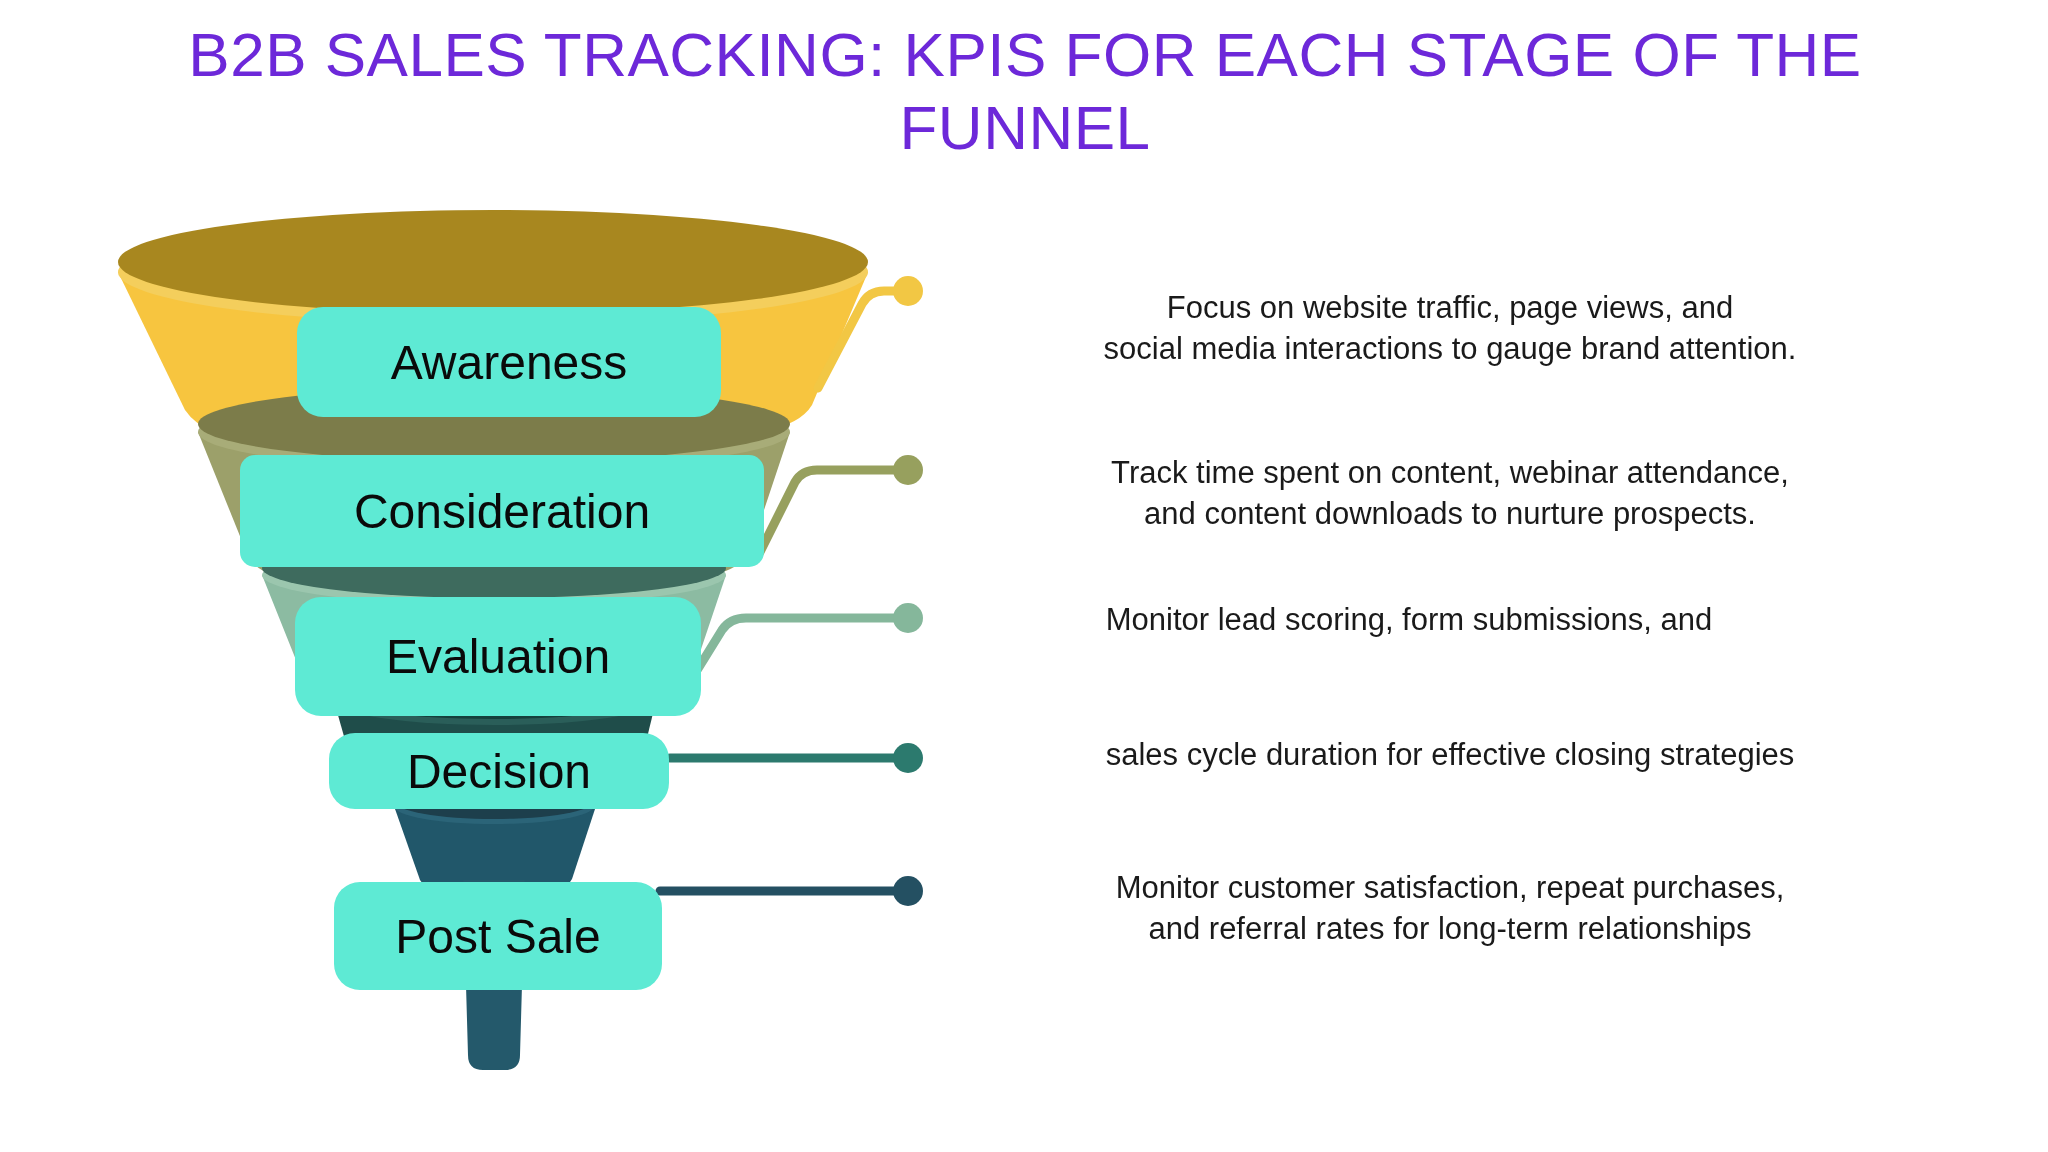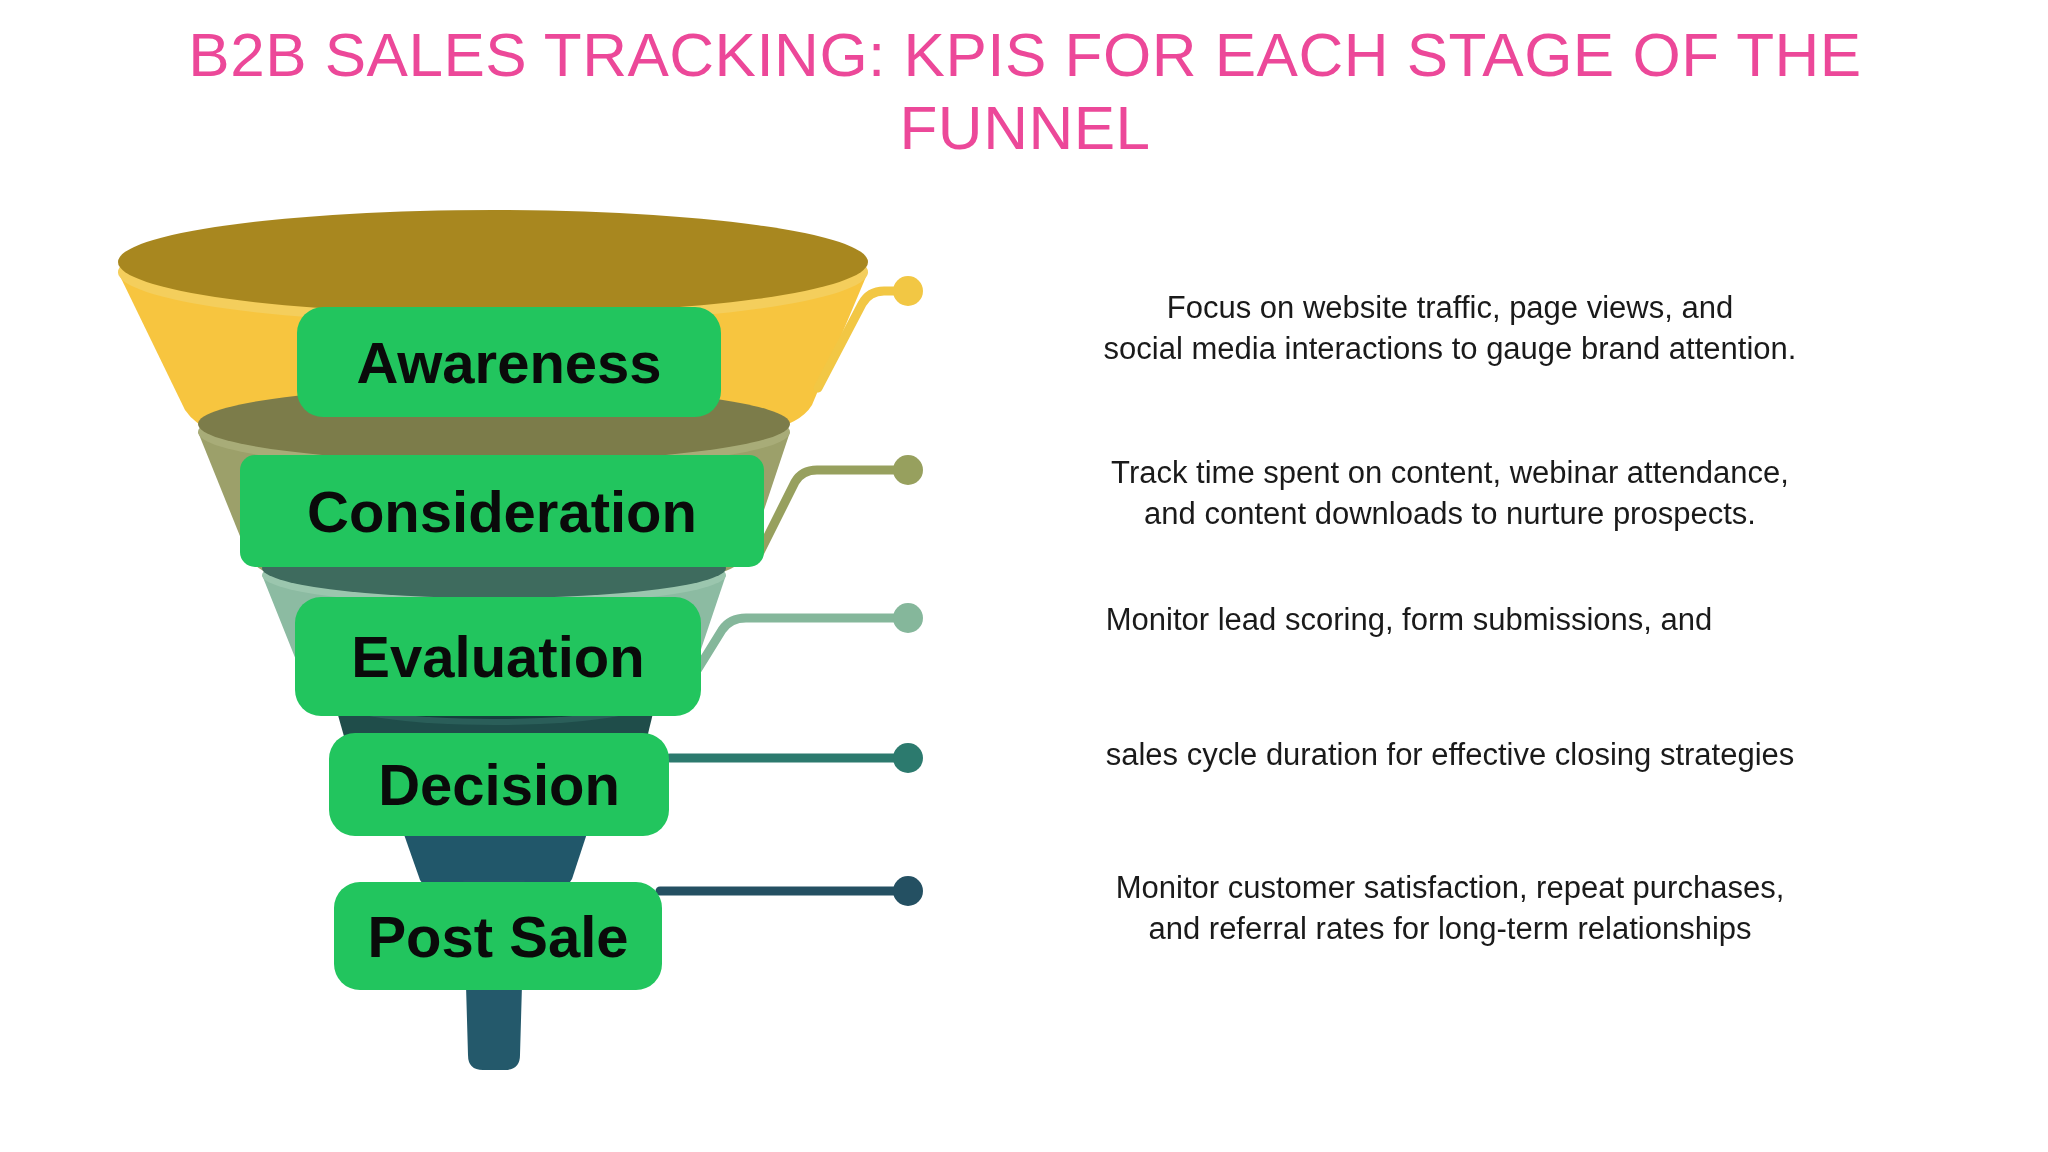--- a/index.html
+++ b/index.html
@@ -23,42 +23,42 @@
   }
   .page-title {
     position: absolute;
     left: 150px;
     top: 18px;
     width: 1750px;
     text-align: center;
     font-size: 62px;
     line-height: 1.18;
     letter-spacing: 0.5px;
-    color: #ec4899;
+    color: #6d28d9;
     font-weight: 400;
     text-transform: uppercase;
     font-family: "Liberation Sans", sans-serif;
   }
   #funnel-svg {
     position: absolute;
     left: 0;
     top: 0;
     width: 2048px;
     height: 1152px;
   }
   .stage-label {
     position: absolute;
-    background: #22c55e;
+    background: #5eead4;
     border-radius: 26px;
     display: flex;
     align-items: center;
     justify-content: center;
     color: #0a0a0a;
-    font-size: 58px;
-    font-weight: 700;
+    font-size: 48px;
+    font-weight: 400;
     font-family: "Liberation Sans", sans-serif;
     white-space: nowrap;
     box-sizing: border-box;
   }
   .desc {
     position: absolute;
     text-align: center;
     color: #1a1a1a;
     font-size: 31px;
     line-height: 1.33;
@@ -135,21 +135,21 @@
     </g>
 
   </svg>
 
   <div class="stage-label" style="left:297px; top:307px; width:424px; height:110px;">Awareness</div>
 
   <div class="stage-label" style="left:240px; top:455px; width:524px; height:112px;border-radius:15px;">Consideration</div>
 
   <div class="stage-label" style="left:295px; top:597px; width:406px; height:119px;">Evaluation</div>
 
-  <div class="stage-label" style="left:329px; top:733px; width:340px; height:103px;">Decision</div>
+  <div class="stage-label" style="left:329px; top:733px; width:340px; height:76px;">Decision</div>
 
   <div class="stage-label" style="left:334px; top:882px; width:328px; height:108px;">Post Sale</div>
 
   <div class="desc" style="left:940px; top:287px; width:1020px;">
     <span class="desc-line">Focus on website traffic, page views, and</span>
     <span class="desc-line">social media interactions to gauge brand attention.</span>
   </div>
 
   <div class="desc" style="left:940px; top:452px; width:1020px;">
     <span class="desc-line">Track time spent on content, webinar attendance,</span>

